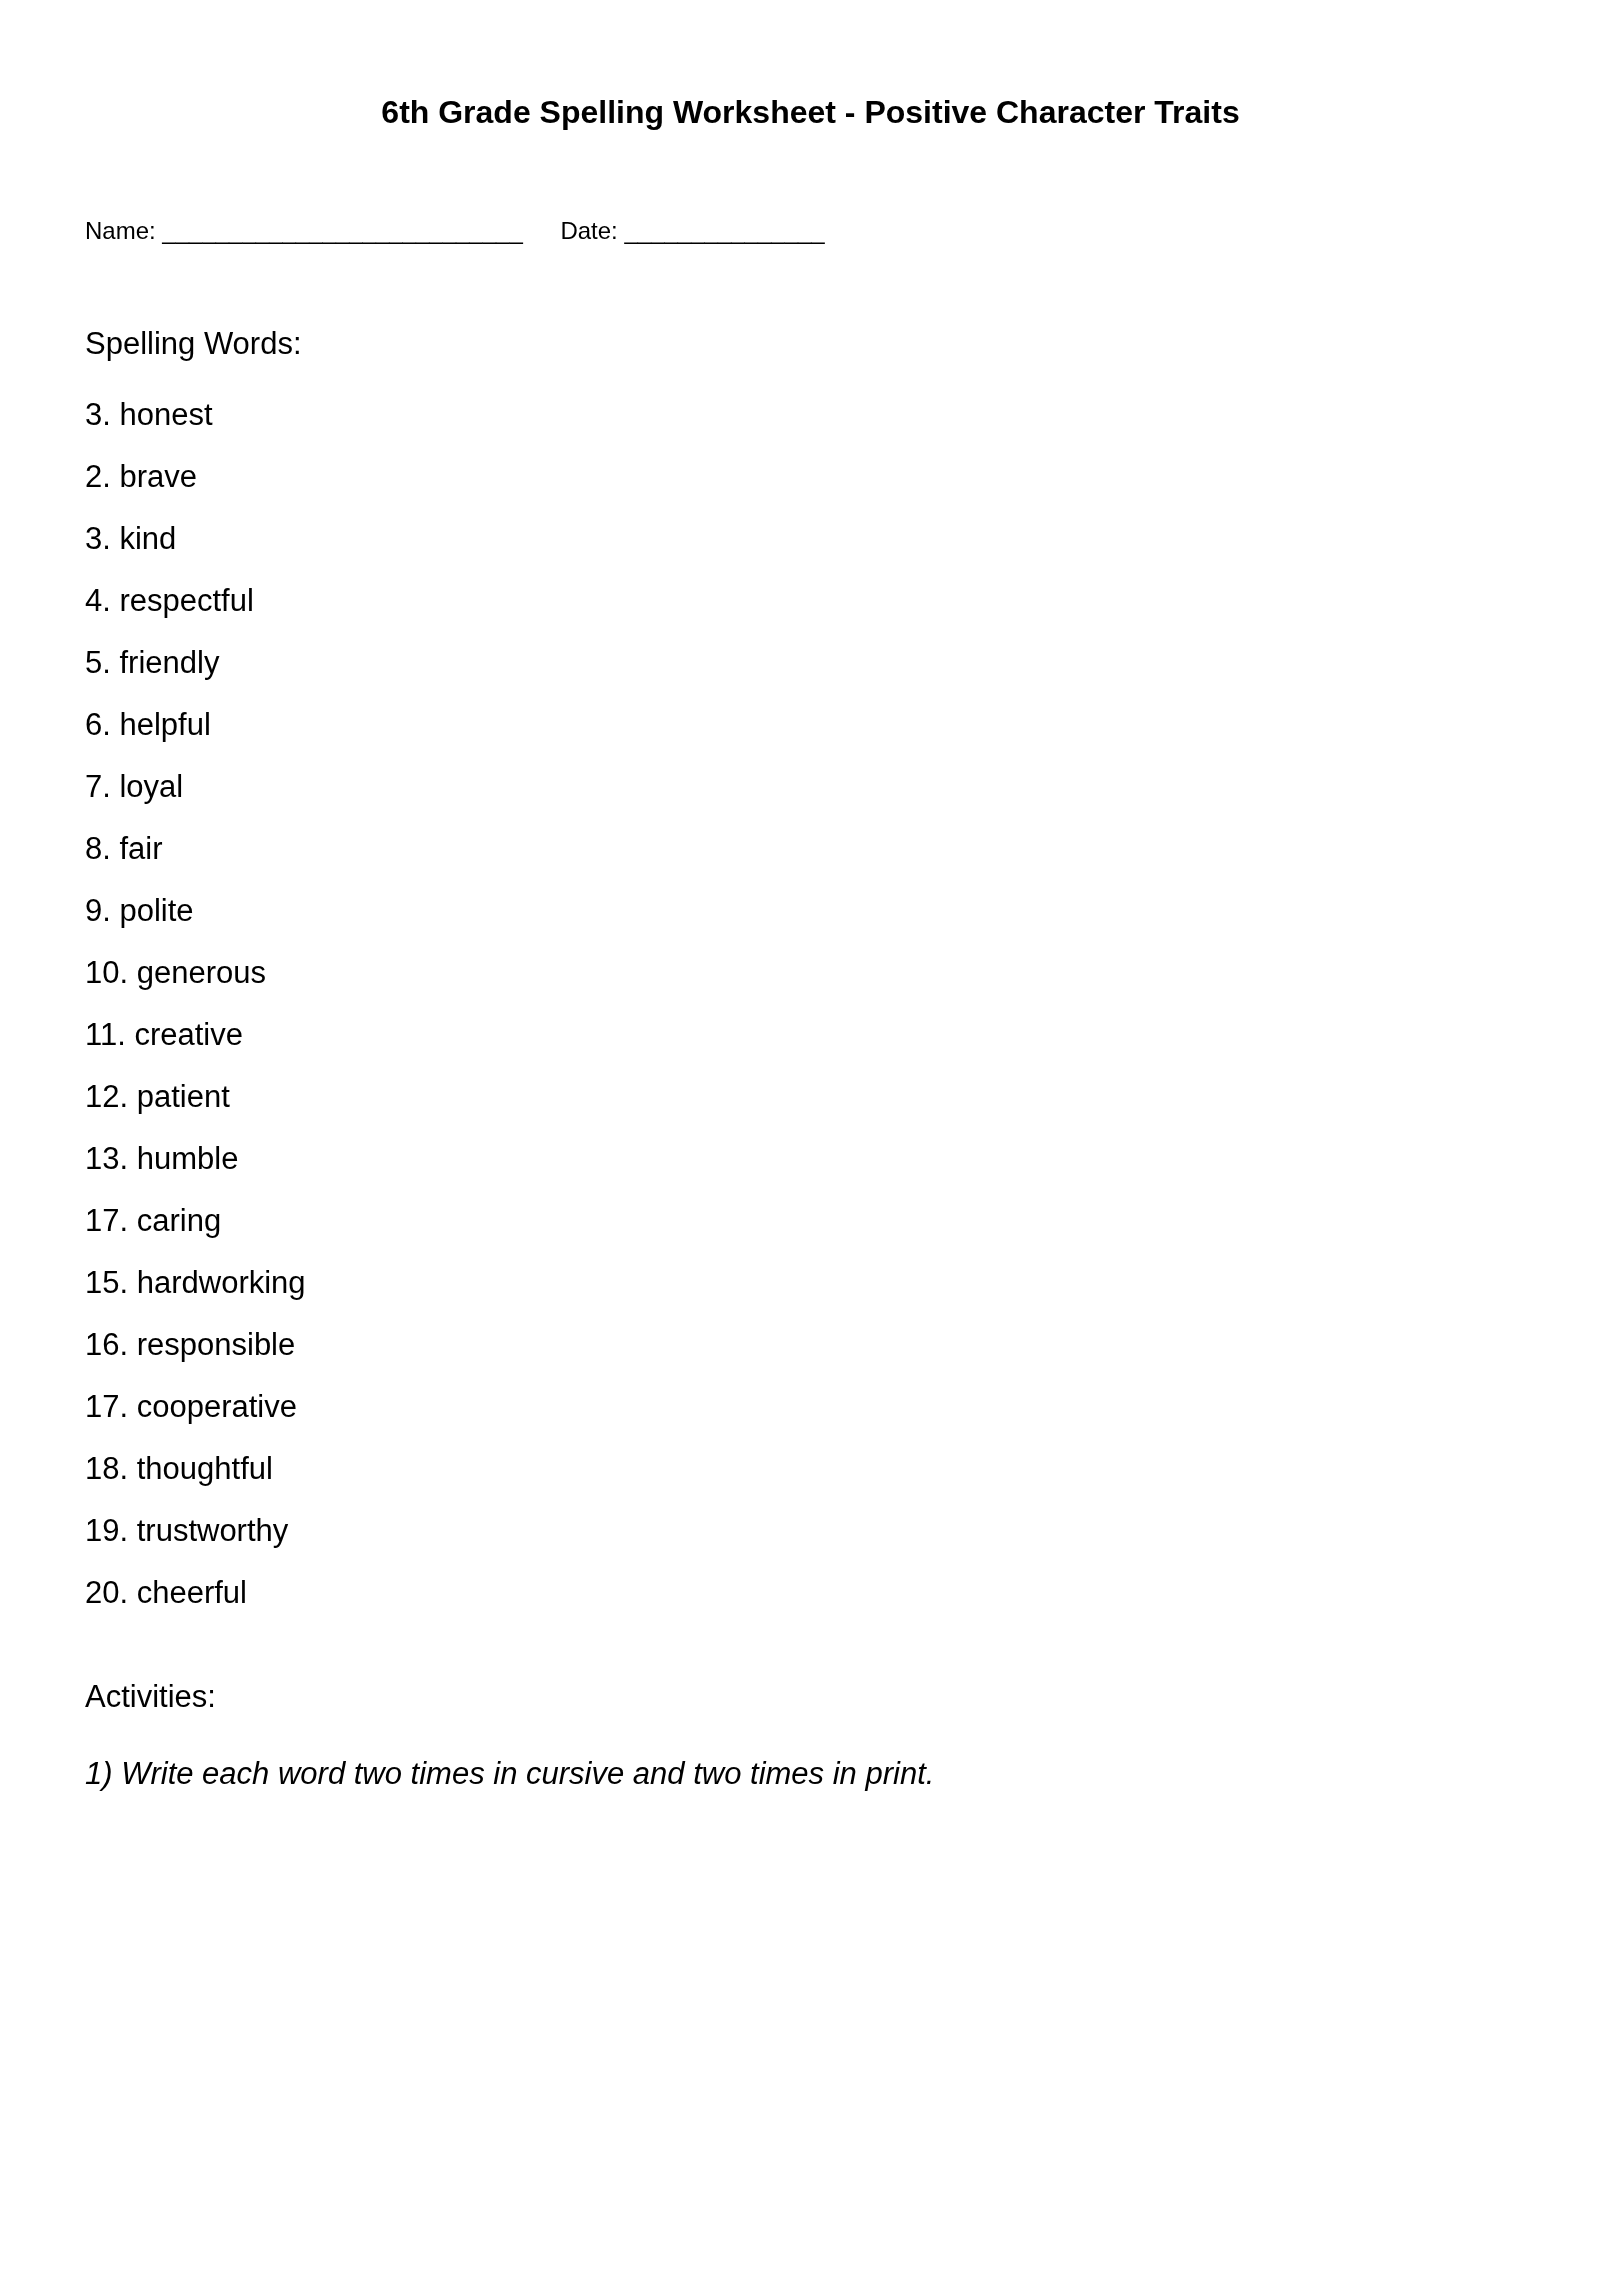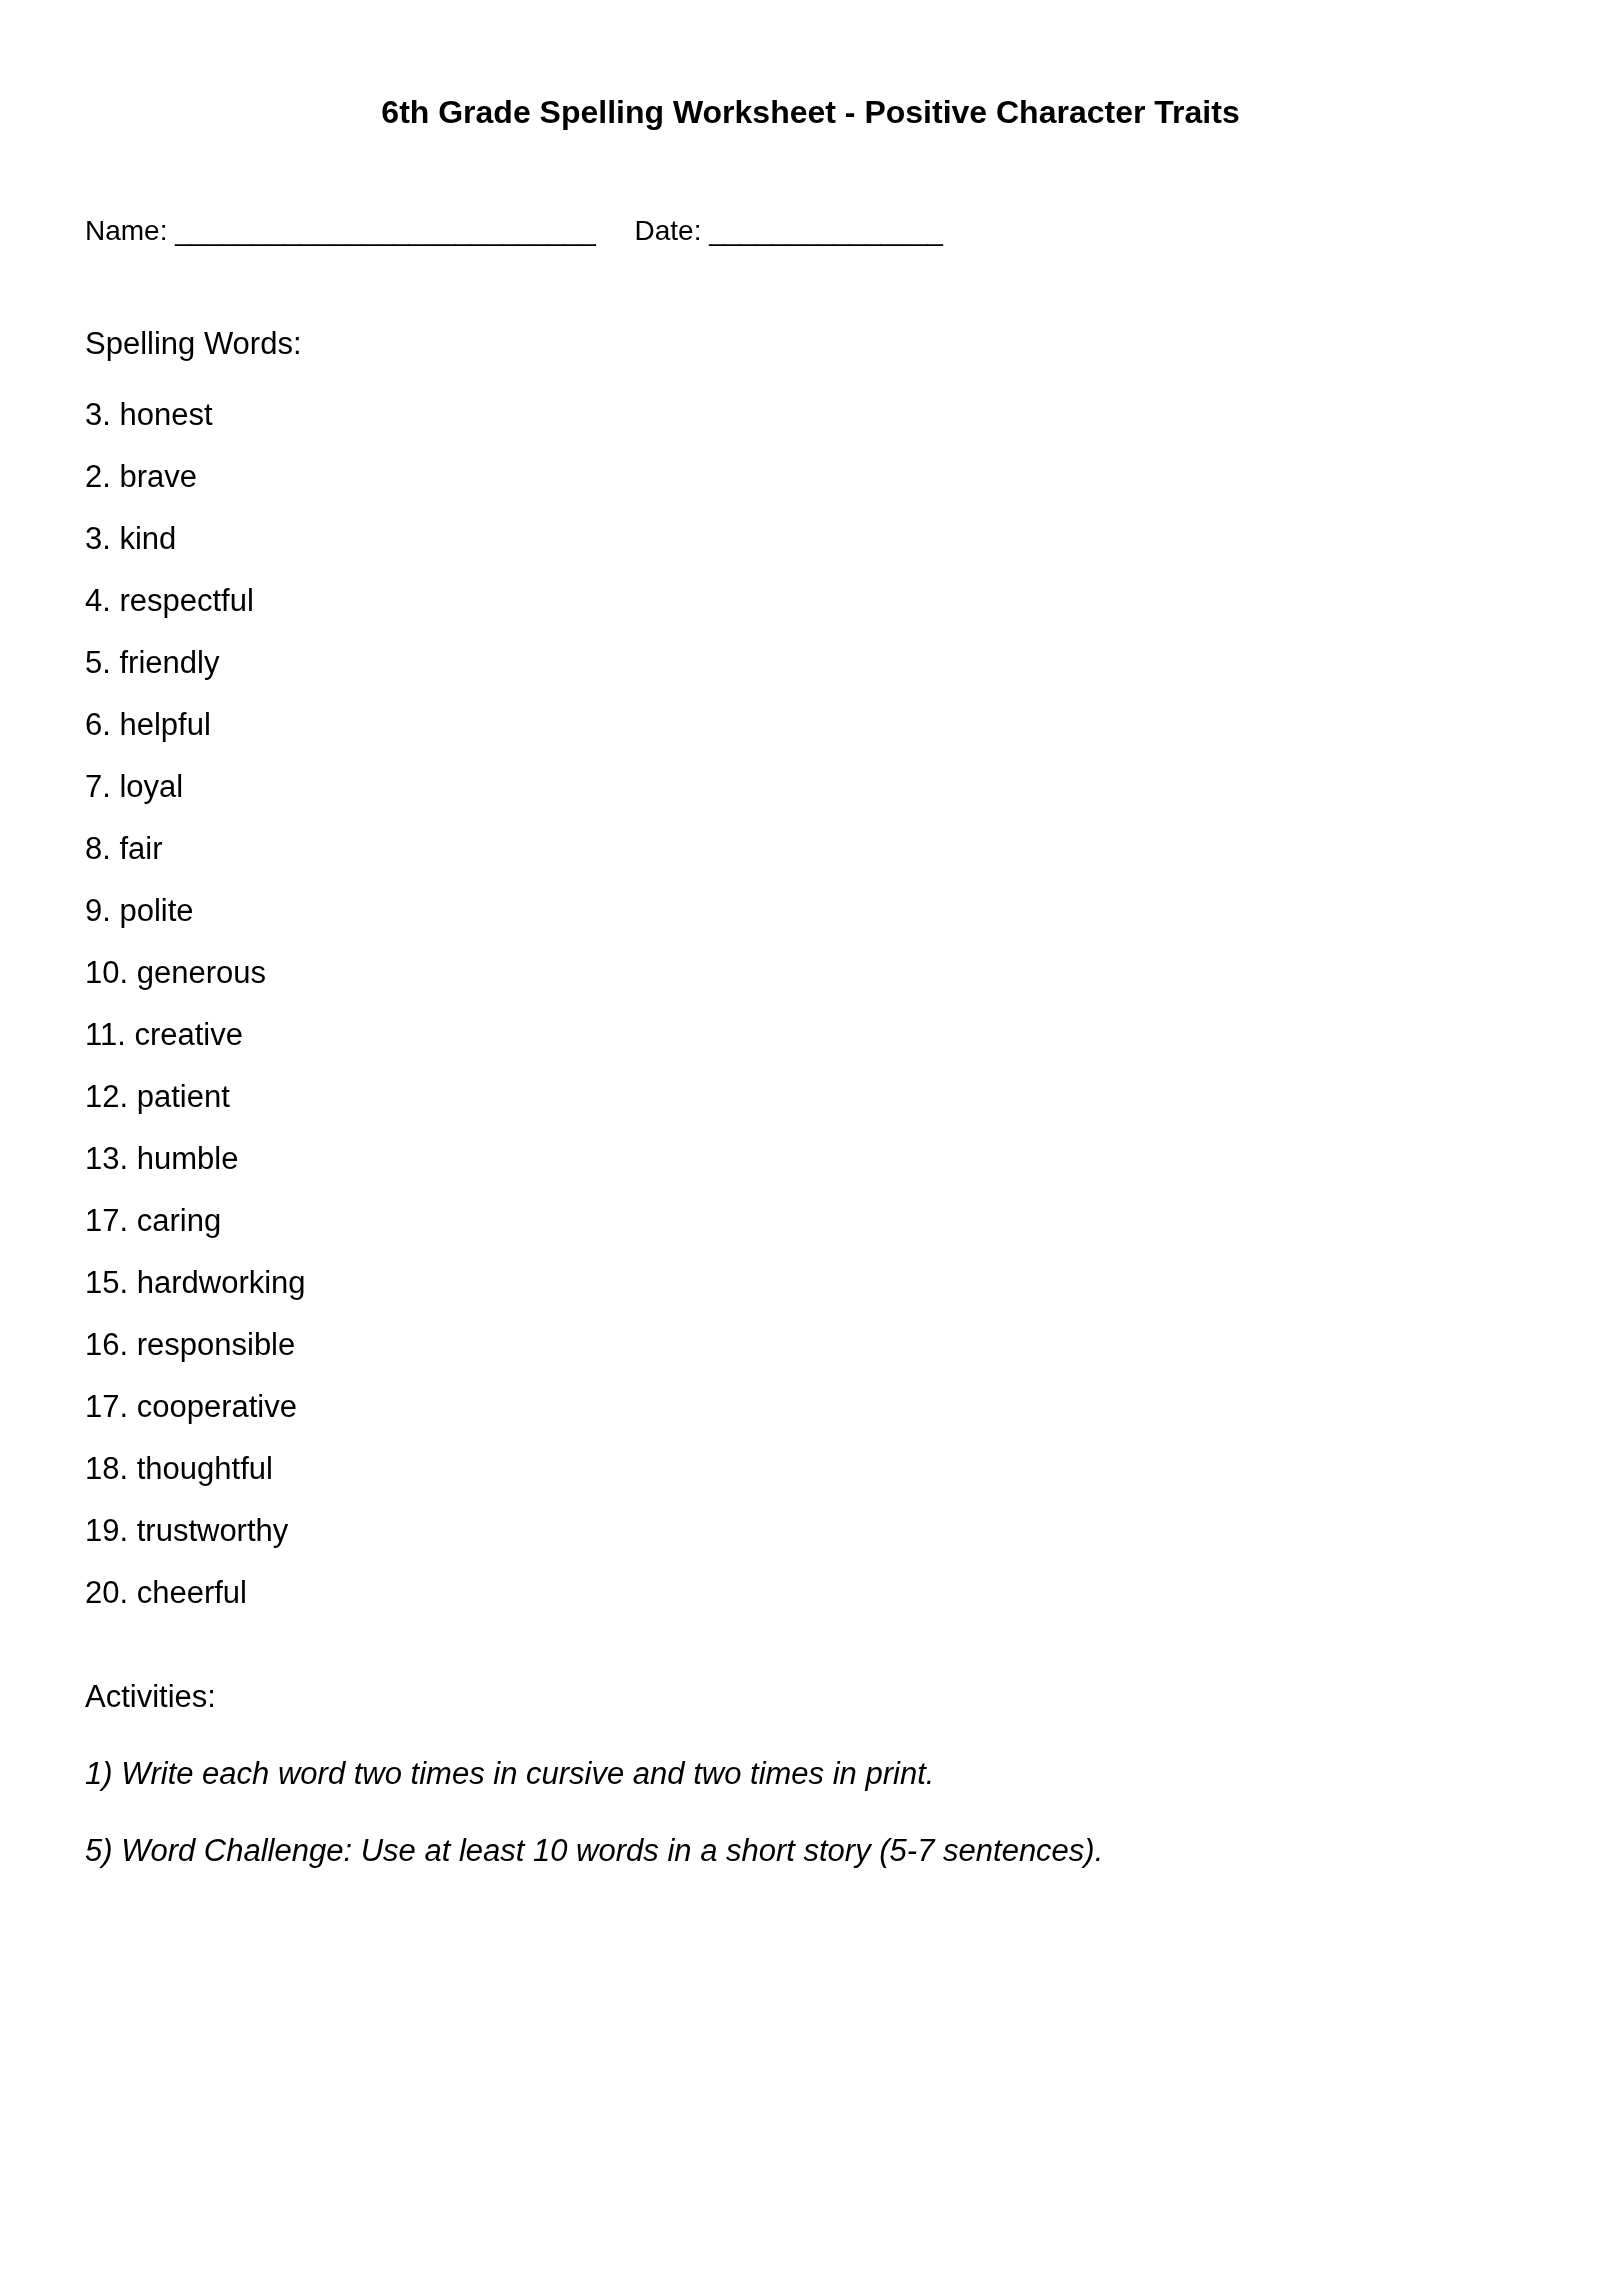--- a/index.html
+++ b/index.html
@@ -1,21 +1,21 @@
 <!DOCTYPE html>
 <html><head>
 <meta charset="utf-8">
 <style>
   html, body { margin: 0; padding: 0; background: #ffffff; }
   body { width: 1621px; height: 2293px; position: relative; overflow: hidden;
          font-family: "Liberation Sans", sans-serif; color: #000000; }
   .abs { position: absolute; }
   .title { top: 83px; left: 0; width: 1621px; text-align: center;
            font-size: 32px; font-weight: bold; line-height: 59px; white-space: nowrap; }
-  .fields { top: 211px; left: 85px; font-size: 28px; line-height: 39px; white-space: nowrap; }
+  .fields { top: 211px; left: 85px; font-size: 24px; line-height: 39px; white-space: nowrap; }
   .fields span { white-space: pre; }
   .gap { display: inline-block; width: 31px; }
   .heading { left: 85px; font-size: 31px; font-weight: normal; line-height: 39px; white-space: nowrap; }
   .h-spelling { top: 324px; }
   .h-activities { top: 1677px; }
   .list { left: 85px; margin: 0; padding: 0; list-style: none; font-size: 31px; }
   .words { top: 384px; }
   .words li { line-height: 62px; height: 62px; white-space: nowrap; }
   .acts { top: 1735px; font-style: italic; }
   .acts li { line-height: 77px; height: 77px; white-space: nowrap; }
@@ -54,15 +54,14 @@
   <li>17. cooperative</li>
   <li>18. thoughtful</li>
   <li>19. trustworthy</li>
   <li>20. cheerful</li>
 </ul>
 
 <div class="abs heading h-activities">Activities:</div>
 
 <ul class="abs list acts">
   <li>1) Write each word two times in cursive and two times in print.</li>
-  <li>5) Word Challenge: Use at least 10 words in a short story (5-7 sentences).</li>
 </ul>
 
 
 </body></html>

